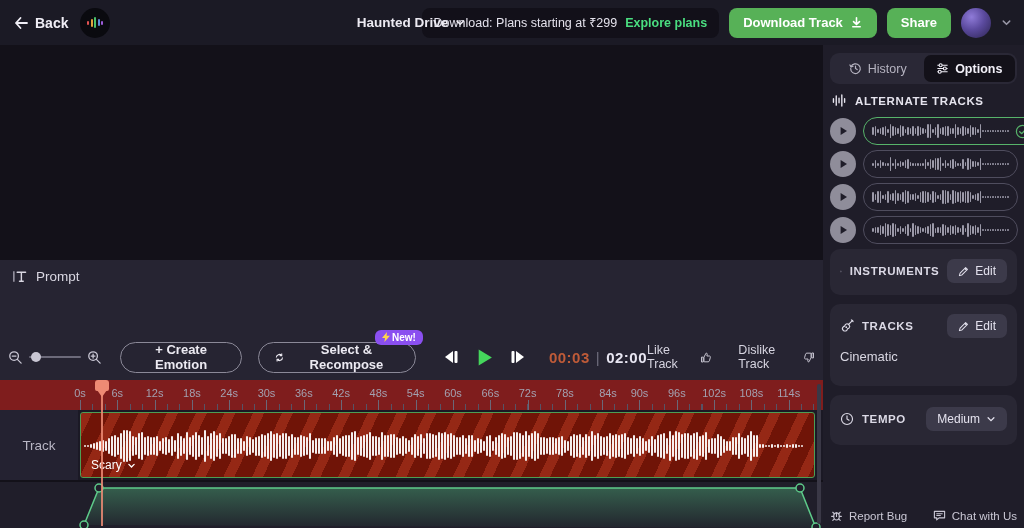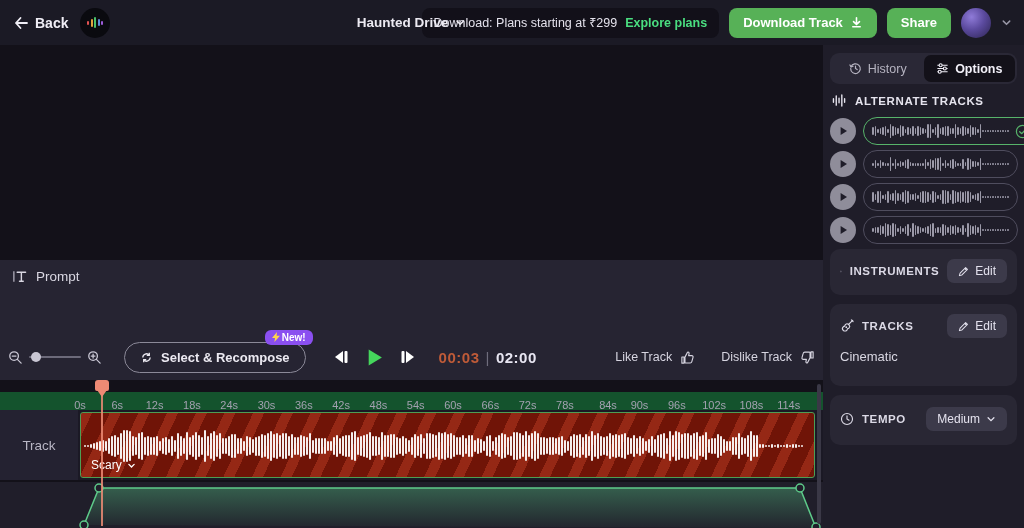--- a/index.html
+++ b/index.html
@@ -48,21 +48,21 @@
   .badge-new { position:absolute; top:-13px; right:-8px; background:#8a4ff0; color:#fff; font-size:10px;
     font-weight:bold; border-radius:6px; padding:2px 7px; display:flex; align-items:center; gap:2px; }
   .transport { display:flex; align-items:center; gap:15px; margin-left:26px; }
   .timecode { display:flex; align-items:center; gap:6px; margin-left:22px; font-size:15px; font-weight:bold; letter-spacing:.5px; }
   .t-cur { color:#bf5b38; } .t-div { color:#6f6d7d; font-weight:normal; } .t-tot { color:#e8e6f2; }
   .votes { margin-left:auto; display:flex; align-items:center; gap:26px; font-size:12.5px; color:#d6d4e0; }
   .vote { display:flex; align-items:center; gap:8px; cursor:pointer; }
 
   
   .timeline { position:absolute; left:0; top:335px; width:823px; height:148px; }
-  .ruler { position:absolute; left:0; top:0; width:823px; height:30px; background:#14532d;margin-top:12px; }
+  .ruler { position:absolute; left:0; top:0; width:823px; height:30px; background:#7f1d1d; }
   .rlabel { position:absolute; top:7px; transform:translateX(-50%); font-size:11px; color:#a3a1b0; }
   .ticks-minor { position:absolute; left:80px; bottom:0; width:736px; height:6px;
     background:repeating-linear-gradient(to right,#555366 0 1px, transparent 1px 12.43px); }
   .ticks-major { position:absolute; left:80px; bottom:0; width:736px; height:10px;
     background:repeating-linear-gradient(to right,#6a6879 0 1px, transparent 1px 37.3px); }
   .lanes { position:absolute; left:0; top:30px; width:823px; height:118px; }
   .lane-track { position:absolute; left:0; top:0; width:823px; height:70px; background:#1b1925; }
   .lane-vol { position:absolute; left:0; top:72px; width:823px; height:46px; background:#201e2a; }
   .lane-label { position:absolute; left:0; top:0; width:78px; height:100%; background:#242231;
     display:flex; align-items:center; justify-content:center; font-size:13.5px; color:#b8b6c4; }
@@ -180,20 +180,23 @@
               <path d="M10 10l4 4M4.5 6.5h4" stroke="#c9c7d4" stroke-width="1.4" stroke-linecap="round"></path>
             </svg>
           <div class="zoomtrack">
               <div class="zoomknob"></div>
             </div>
           <svg width="15" height="15" viewBox="0 0 16 16">
               <circle cx="6.5" cy="6.5" r="4.6" fill="none" stroke="#c9c7d4" stroke-width="1.4"></circle>
               <path d="M10 10l4 4M4.5 6.5h4M6.5 4.5v4" stroke="#c9c7d4" stroke-width="1.4" stroke-linecap="round"></path>
             </svg>
         </div>
+        <button class="obtn" style="margin-left:18px">
+          <span>+ Create Emotion</span>
+        </button>
         <button class="obtn" style="margin-left:16px">
           <svg width="13" height="13" viewBox="0 0 14 14">
               <path d="M3 7a4 4 0 0 1 7-2.6M11 7a4 4 0 0 1-7 2.6" fill="none" stroke="#eceaf2" stroke-width="1.4"></path>
               <path d="M10 1.8v2.8H7.3M4 12.2V9.4h2.7" fill="none" stroke="#eceaf2" stroke-width="1.4"></path>
             </svg>
           <span>Select &amp; Recompose</span>
           <span class="badge-new">
             <svg width="8" height="10" viewBox="0 0 8 10">
                 <path d="M5 0 0 6h3L2.4 10 8 3.8H4.6z" fill="#ffd54a"></path>
               </svg>
@@ -885,14 +888,30 @@
         <span class="card-title">TEMPO</span>
         <button class="editbtn">
           <span>Medium</span>
           <svg width="10" height="10" viewBox="0 0 12 12">
               <path d="M2.5 4.5 6 8l3.5-3.5" stroke="#e4e2ee" stroke-width="1.5" fill="none" stroke-linecap="round"></path>
             </svg>
         </button>
       </div>
     </div>
 
+    <div class="sb-footer">
+      <span>
+        <svg width="13" height="13" viewBox="0 0 14 14">
+            <ellipse cx="7" cy="8" rx="3" ry="3.8" fill="none" stroke="#c9c7d4" stroke-width="1.2"></ellipse>
+            <path d="M7 4.2V8M4.5 5 3 3.5M9.5 5 11 3.5M4 8H1.8M10 8h2.2M4.5 10.8 3 12.3M9.5 10.8 11 12.3" stroke="#c9c7d4" stroke-width="1.2" stroke-linecap="round"></path>
+          </svg>
+        <span>Report Bug</span>
+      </span>
+      <span>
+        <svg width="13" height="13" viewBox="0 0 14 14">
+            <path d="M1.5 2.5h11v7h-6l-2.5 2.2V9.5h-2.5z" fill="none" stroke="#c9c7d4" stroke-width="1.2" stroke-linejoin="round"></path>
+            <path d="M4 5h6M4 7h4" stroke="#c9c7d4" stroke-width="1.1" stroke-linecap="round"></path>
+          </svg>
+        <span>Chat with Us</span>
+      </span>
+    </div>
   </div>
 </div>
 
 </body></html>

